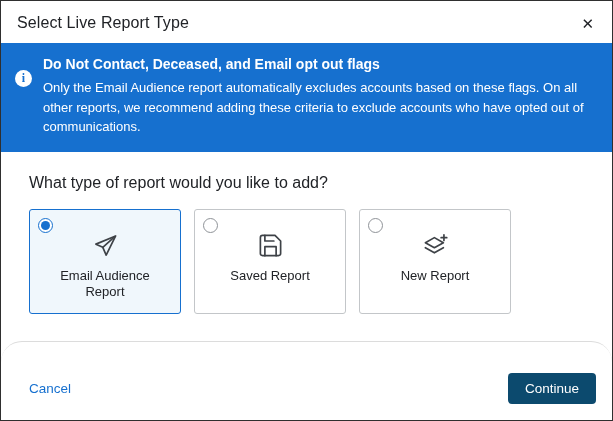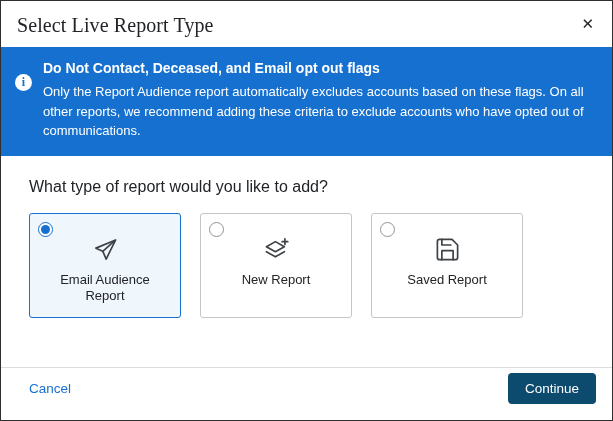--- a/index.html
+++ b/index.html
@@ -19,25 +19,24 @@
     position: relative;
   }
   
   .dialog-header {
     display: flex;
     align-items: flex-start;
     justify-content: space-between;
     padding: 13px 14px 10px 16px;
   }
   .dialog-title {
-    font-size: 20px;
+    font-size: 16px;
     font-weight: 500;
     color: #212327;
     letter-spacing: .1px;
-    font-family: Liberation Serif, serif;
   }
   .close-btn {
     background: none;
     border: none;
     cursor: pointer;
     font-size: 15px;
     line-height: 15px;
     color: #212327;
     padding: 2px 4px;
   }
@@ -79,21 +78,21 @@
   .dialog-body {
     flex: 1;
     padding: 22px 28px 0 28px;
   }
   .question {
     font-size: 16px;
     color: #212327;
   }
   .options-row {
     display: flex;
-    gap: 19px;
+    gap: 13px;
     margin-top: 17px;
   }
   .option-card {
     position: relative;
     width: 152px;
     height: 105px;
     border: 1px solid #c3c6c9;
     border-radius: 3px;
     background: #ffffff;
     cursor: pointer;
@@ -141,24 +140,25 @@
     margin-top: 9px;
     font-size: 13px;
     line-height: 1.3;
     text-align: center;
     color: #212327;
     max-width: 120px;
   }
   
   .dialog-footer {
     border-top: 1px solid #dcdcdc;
-    padding: 5px 16px 16px 28px;
+    padding: 31px 16px 16px 28px;
     display: flex;
     align-items: center;
     justify-content: space-between;
+    border-radius: 21px;
   }
   .cancel-link {
     background: none;
     border: none;
     color: #1670cf;
     font-size: 13.5px;
     cursor: pointer;
     font-family: "Liberation Sans", sans-serif;
   }
   .continue-btn {
@@ -179,64 +179,64 @@
 
   <div class="dialog-header">
     <div class="dialog-title">Select Live Report Type</div>
     <button class="close-btn" aria-label="Close">✕</button>
   </div>
 
   <div class="banner">
     <div class="banner-icon">i</div>
     <div class="banner-text">
       <div class="banner-heading">Do Not Contact, Deceased, and Email opt out flags</div>
-      <div class="banner-body">Only the Report Audience report automatically excludes accounts based on these flags. On all other reports, we recommend adding these criteria to exclude accounts who have opted out of communications.</div>
+      <div class="banner-body">Only the Email Audience report automatically excludes accounts based on these flags. On all other reports, we recommend adding these criteria to exclude accounts who have opted out of communications.</div>
     </div>
   </div>
 
   <div class="dialog-body">
     <div class="question">What type of report would you like to add?</div>
 
     <div class="options-row">
 
       <div class="option-card selected">
         <span class="radio checked"></span>
         <span class="card-icon">
           <svg viewBox="0 0 24 24" fill="none" stroke="currentColor" stroke-width="1.5" stroke-linejoin="round" stroke-linecap="round">
             <path d="M21 3.5 L3.5 10.8 L9.6 13.6 L12.6 20.5 L21 3.5 Z"></path>
             <path d="M9.6 13.6 L20.2 4.2"></path>
           </svg>
         </span>
         <span class="card-label">Email Audience Report</span>
+      </div>
+
+      <div class="option-card">
+        <span class="radio"></span>
+        <span class="card-icon">
+          <svg viewBox="0 0 24 24" fill="none" stroke="currentColor" stroke-width="1.5" stroke-linejoin="round" stroke-linecap="round">
+            <path d="M19 21H5a2 2 0 0 1-2-2V5a2 2 0 0 1 2-2h11l5 5v11a2 2 0 0 1-2 2z"></path>
+            <polyline points="17 21 17 13 7 13 7 21"></polyline>
+            <polyline points="7 3 7 8 15 8"></polyline>
+          </svg>
+        </span>
+        <span class="card-label">Saved Report</span>
       </div>
 
       <div class="option-card">
         <span class="radio"></span>
         <span class="card-icon">
           <svg viewBox="0 0 24 24" fill="none" stroke="currentColor" stroke-width="1.5" stroke-linejoin="round" stroke-linecap="round">
             <polygon points="11,5 3,9.5 11,14 19,9.5 11,5"></polygon>
             <polyline points="3,14 11,18.5 19,14"></polyline>
             <path d="M19.5 2.5 v5 M17 5 h5"></path>
           </svg>
         </span>
         <span class="card-label">New Report</span>
       </div>
 
-      <div class="option-card">
-        <span class="radio"></span>
-        <span class="card-icon">
-          <svg viewBox="0 0 24 24" fill="none" stroke="currentColor" stroke-width="1.5" stroke-linejoin="round" stroke-linecap="round">
-            <path d="M19 21H5a2 2 0 0 1-2-2V5a2 2 0 0 1 2-2h11l5 5v11a2 2 0 0 1-2 2z"></path>
-            <polyline points="17 21 17 13 7 13 7 21"></polyline>
-            <polyline points="7 3 7 8 15 8"></polyline>
-          </svg>
-        </span>
-        <span class="card-label">Saved Report</span>
-      </div>
-
     </div>
   </div>
 
   <div class="dialog-footer">
     <button class="cancel-link">Cancel</button>
     <button class="continue-btn">Continue</button>
   </div>
 
 </div>
 

